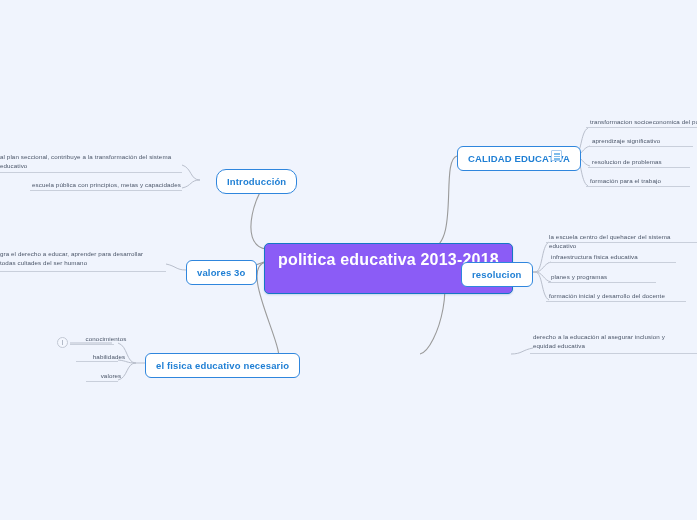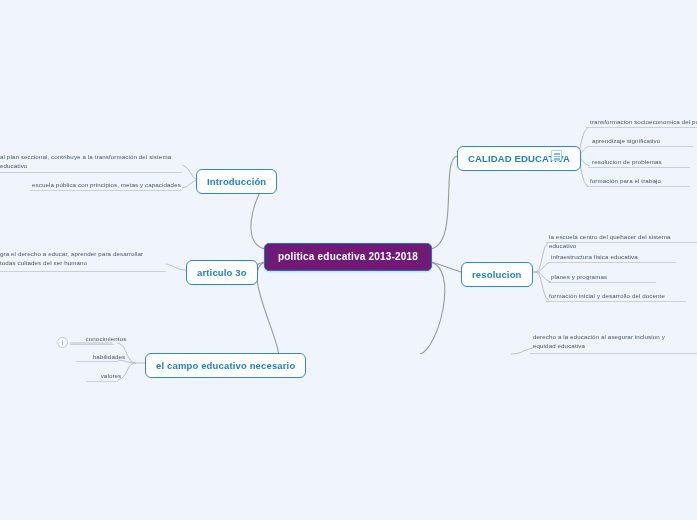--- a/index.html
+++ b/index.html
@@ -24,28 +24,28 @@
     pointer-events: none;
   }
 
   
   .node {
     position: absolute;
     box-sizing: border-box;
     white-space: nowrap;
   }
   .root-node {
-    background: #701a75;
+    background: #8b5cf6;
     color: #ffffff;
     border: 1px solid #1577c4;
     border-radius: 5px;
-    font-size: 10px;
+    font-size: 16px;
     font-weight: bold;
     letter-spacing: 0.2px;
-    padding: 7px 13px 8px 13px;
+    padding: 7px 13px 24px 13px;
     text-align: center;
     box-shadow: 0 1px 2px rgba(20,80,150,0.18);
   }
   .branch-node {
     background: #ffffff;
     color: #1f7fd4;
     border: 1.6px solid #2f86dd;
     border-radius: 6px;
     font-size: 9.5px;
     font-weight: bold;
@@ -143,34 +143,34 @@
 
     <path d="M 145 363 L 136 363" fill="none" stroke="#b9bfcc" stroke-width="1"></path>
     <path d="M 136 363 C 126 363 128 346 118 343" fill="none" stroke="#b9bfcc" stroke-width="1"></path>
     <path d="M 136 363 C 126 363 128 361 118 360" fill="none" stroke="#b9bfcc" stroke-width="1"></path>
     <path d="M 136 363 C 126 363 128 378 118 380" fill="none" stroke="#b9bfcc" stroke-width="1"></path>
     <path d="M 70 343 L 112 343" fill="none" stroke="#b9bfcc" stroke-width="1"></path>
   </svg>
 
   <div class="node root-node" style="left:264px; top:243px;">politica educativa 2013-2018</div>
 
-  <div class="node branch-node" style="left:196px; top:169px;">Introducción</div>
+  <div class="node branch-node" style="left:216px; top:169px;border-radius:10px;">Introducción</div>
 
   <div class="node leaf-node wide" style="left:0px; top:152px; width:175px;">al plan seccional, contribuye a la transformación del sistema educativo</div>
   <div class="leaf-underline" style="left:0px; top:172px; width:182px;"></div>
 
   <div class="node leaf-node wide" style="left:32px; top:180px; width:150px;">escuela pública con principios, metas y capacidades</div>
   <div class="leaf-underline" style="left:30px; top:190px; width:152px;"></div>
 
-  <div class="node branch-node" style="left:186px; top:260px;">articulo 3o</div>
+  <div class="node branch-node" style="left:186px; top:260px;">valores 3o</div>
 
   <div class="node leaf-node wide" style="left:0px; top:249px; width:160px;">gra el derecho a educar, aprender para desarrollar todas cultades del ser humano</div>
   <div class="leaf-underline" style="left:0px; top:271px; width:166px;"></div>
 
-  <div class="node branch-node" style="left:145px; top:353px;">el campo educativo necesario</div>
+  <div class="node branch-node" style="left:145px; top:353px;">el fisica educativo necesario</div>
 
   <div class="circle-icon" style="left:57px; top:337px;">
       <span></span>
     </div>
 
   <div class="node leaf-node narrow" style="left:75px; top:334px;">conocimientos</div>
   <div class="leaf-underline" style="left:70px; top:344px; width:44px;"></div>
 
   <div class="node leaf-node narrow" style="left:78px; top:352px;">habilidades</div>
   <div class="leaf-underline" style="left:76px; top:361px; width:42px;"></div>

